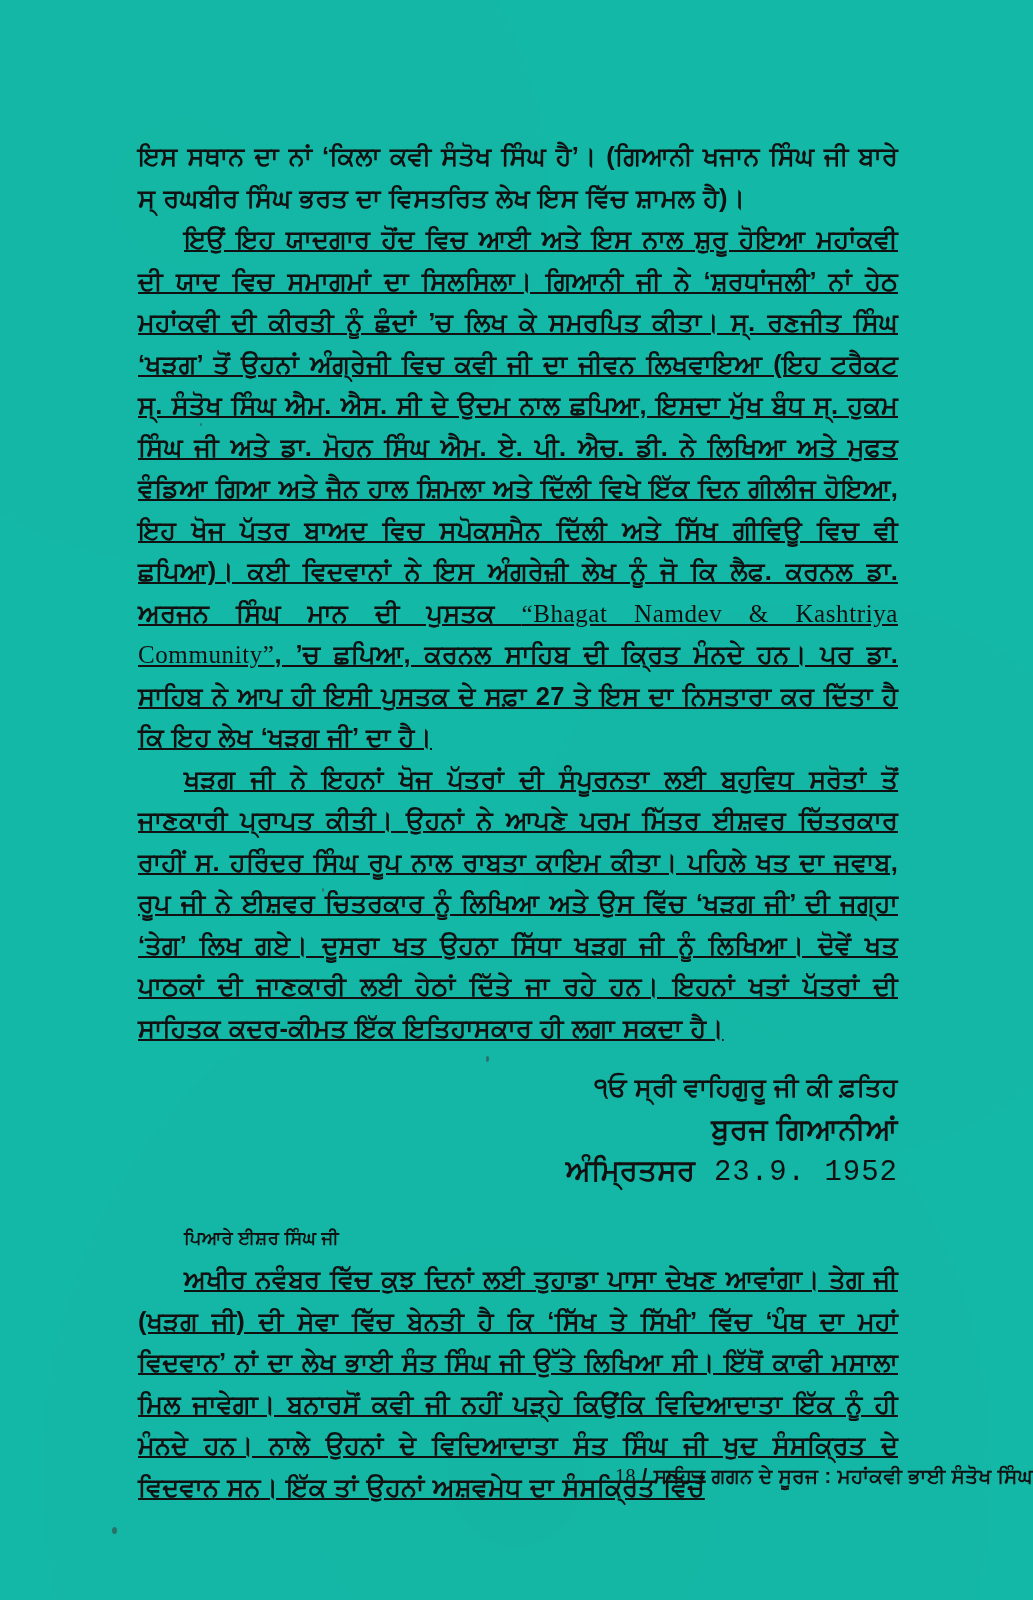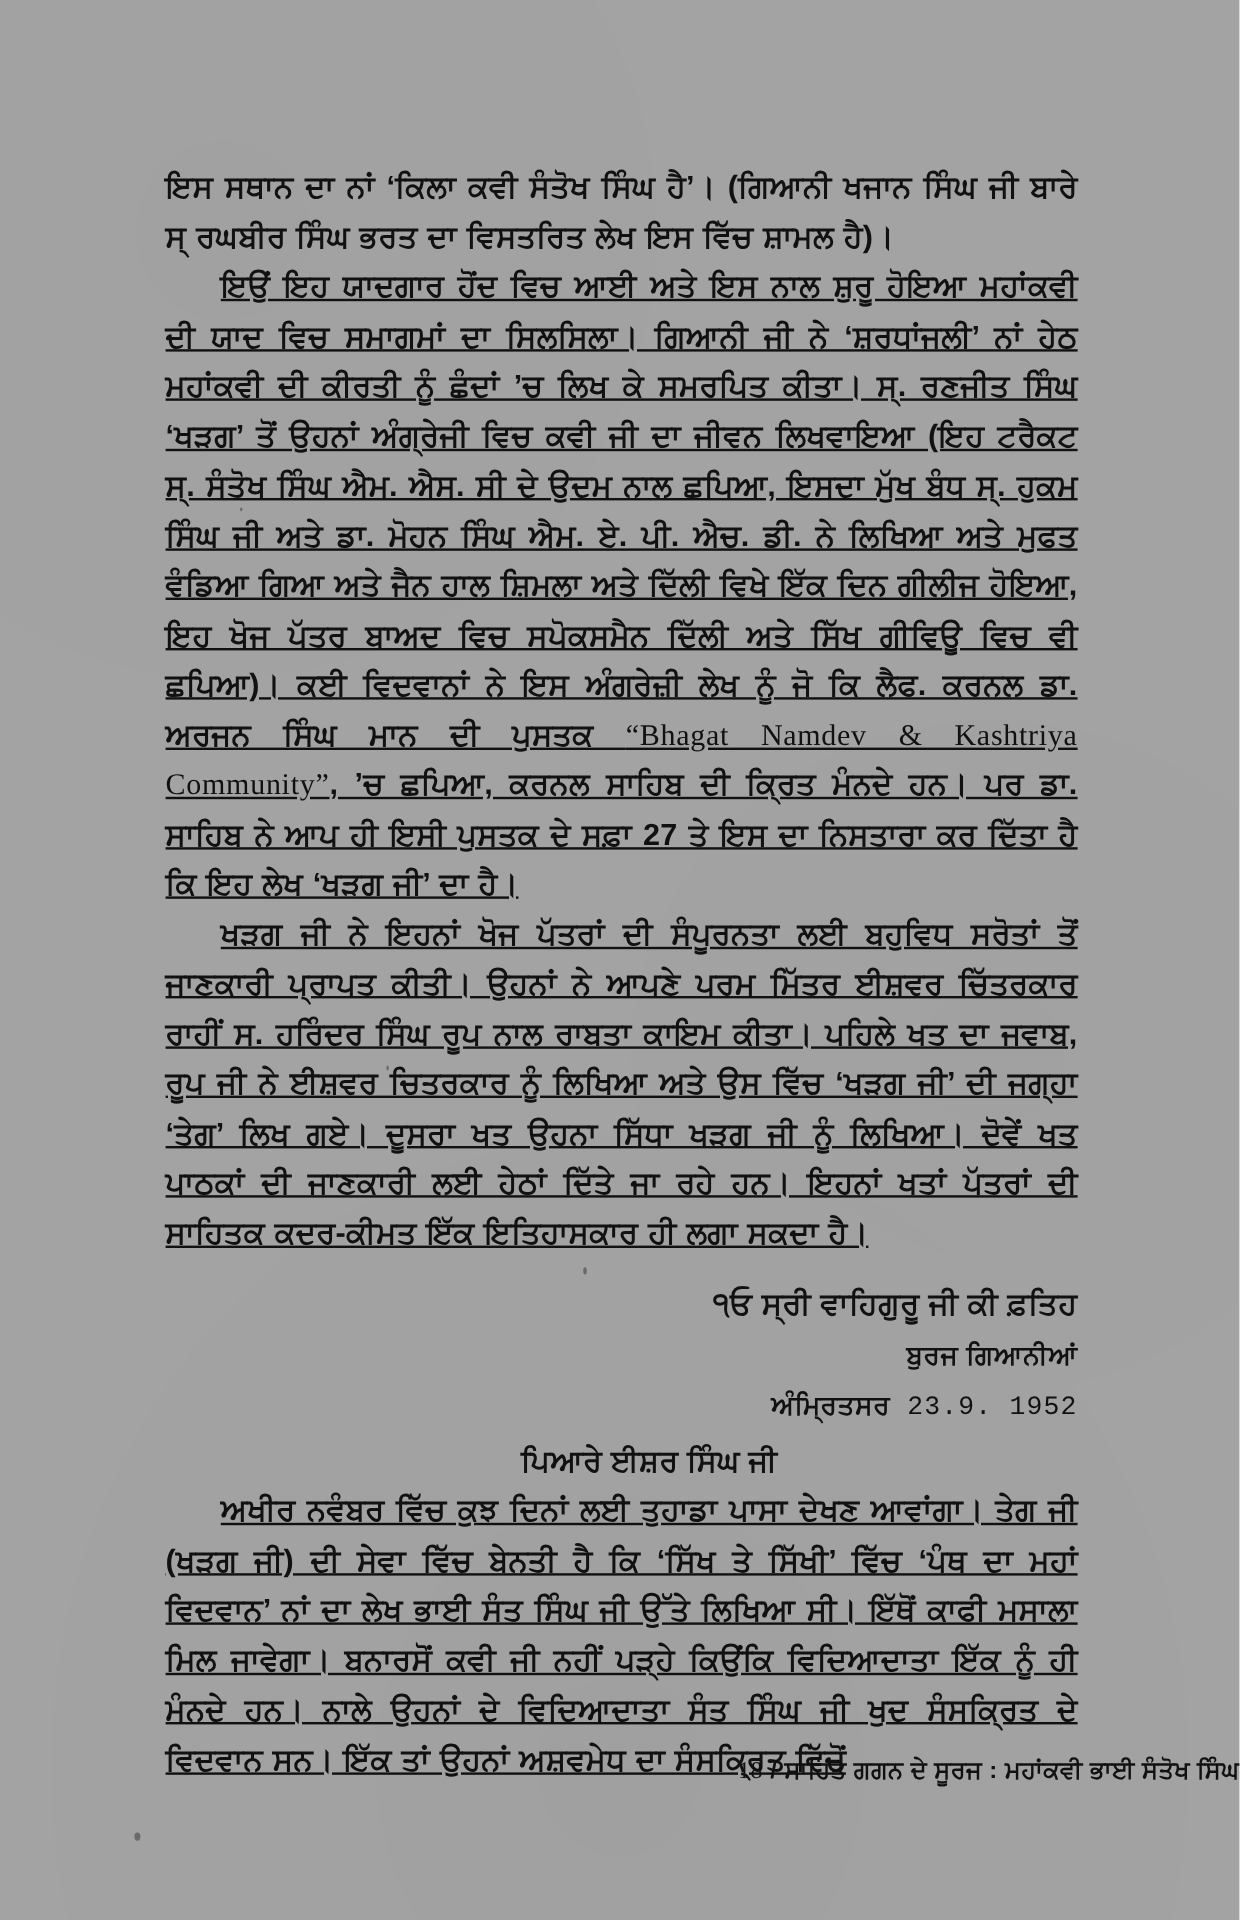--- a/index.html
+++ b/index.html
@@ -5,21 +5,21 @@
 <style>
   html, body {
     margin: 0;
     padding: 0;
     background: #ffffff;
   }
   .page {
     position: relative;
     width: 1033px;
     height: 1600px;
-    background: #a3a3a3;
+    background: #14b8a6;
     overflow: hidden;
     
     box-sizing: border-box;
   }
   .scan-noise {
     position: absolute;
     inset: 0;
     pointer-events: none;
     background:
       radial-gradient(ellipse 60% 40% at 18% 12%, rgba(0,0,0,0.012), rgba(0,0,0,0) 70%),
@@ -74,42 +74,42 @@
     line-height: 41.5px;
     color: #111111;
     font-weight: 600;
     letter-spacing: 0.5px;
   }
   .rightline {
     margin: 0;
     padding: 0;
     text-align: right;
     font-family: "Liberation Sans", "DejaVu Sans", sans-serif;
-    font-size: 22px;
+    font-size: 29px;
     line-height: 41.5px;
     color: #111111;
     font-weight: 600;
     letter-spacing: 0.5px;
   }
   .rightline .num {
     font-family: Liberation Mono, monospace;
     font-weight: 400;
     letter-spacing: 1px;
   }
 
   .salutation {
-    margin: 4px 0 0 0;
+    margin: 24px 0 0 0;
     padding: 0 0 0 46px;
     font-family: "Liberation Sans", "DejaVu Sans", sans-serif;
-    font-size: 25px;
+    font-size: 18px;
     line-height: 41.5px;
     color: #111111;
     font-weight: 600;
     letter-spacing: 0.3px;
-    text-align: center;
+    text-align: left;
   }
 
   .spacer-small { height: 10px; }
 
   .footer {
     position: absolute;
     left: 0;
     right: 0;
     top: 1465px;
     text-align: right;

